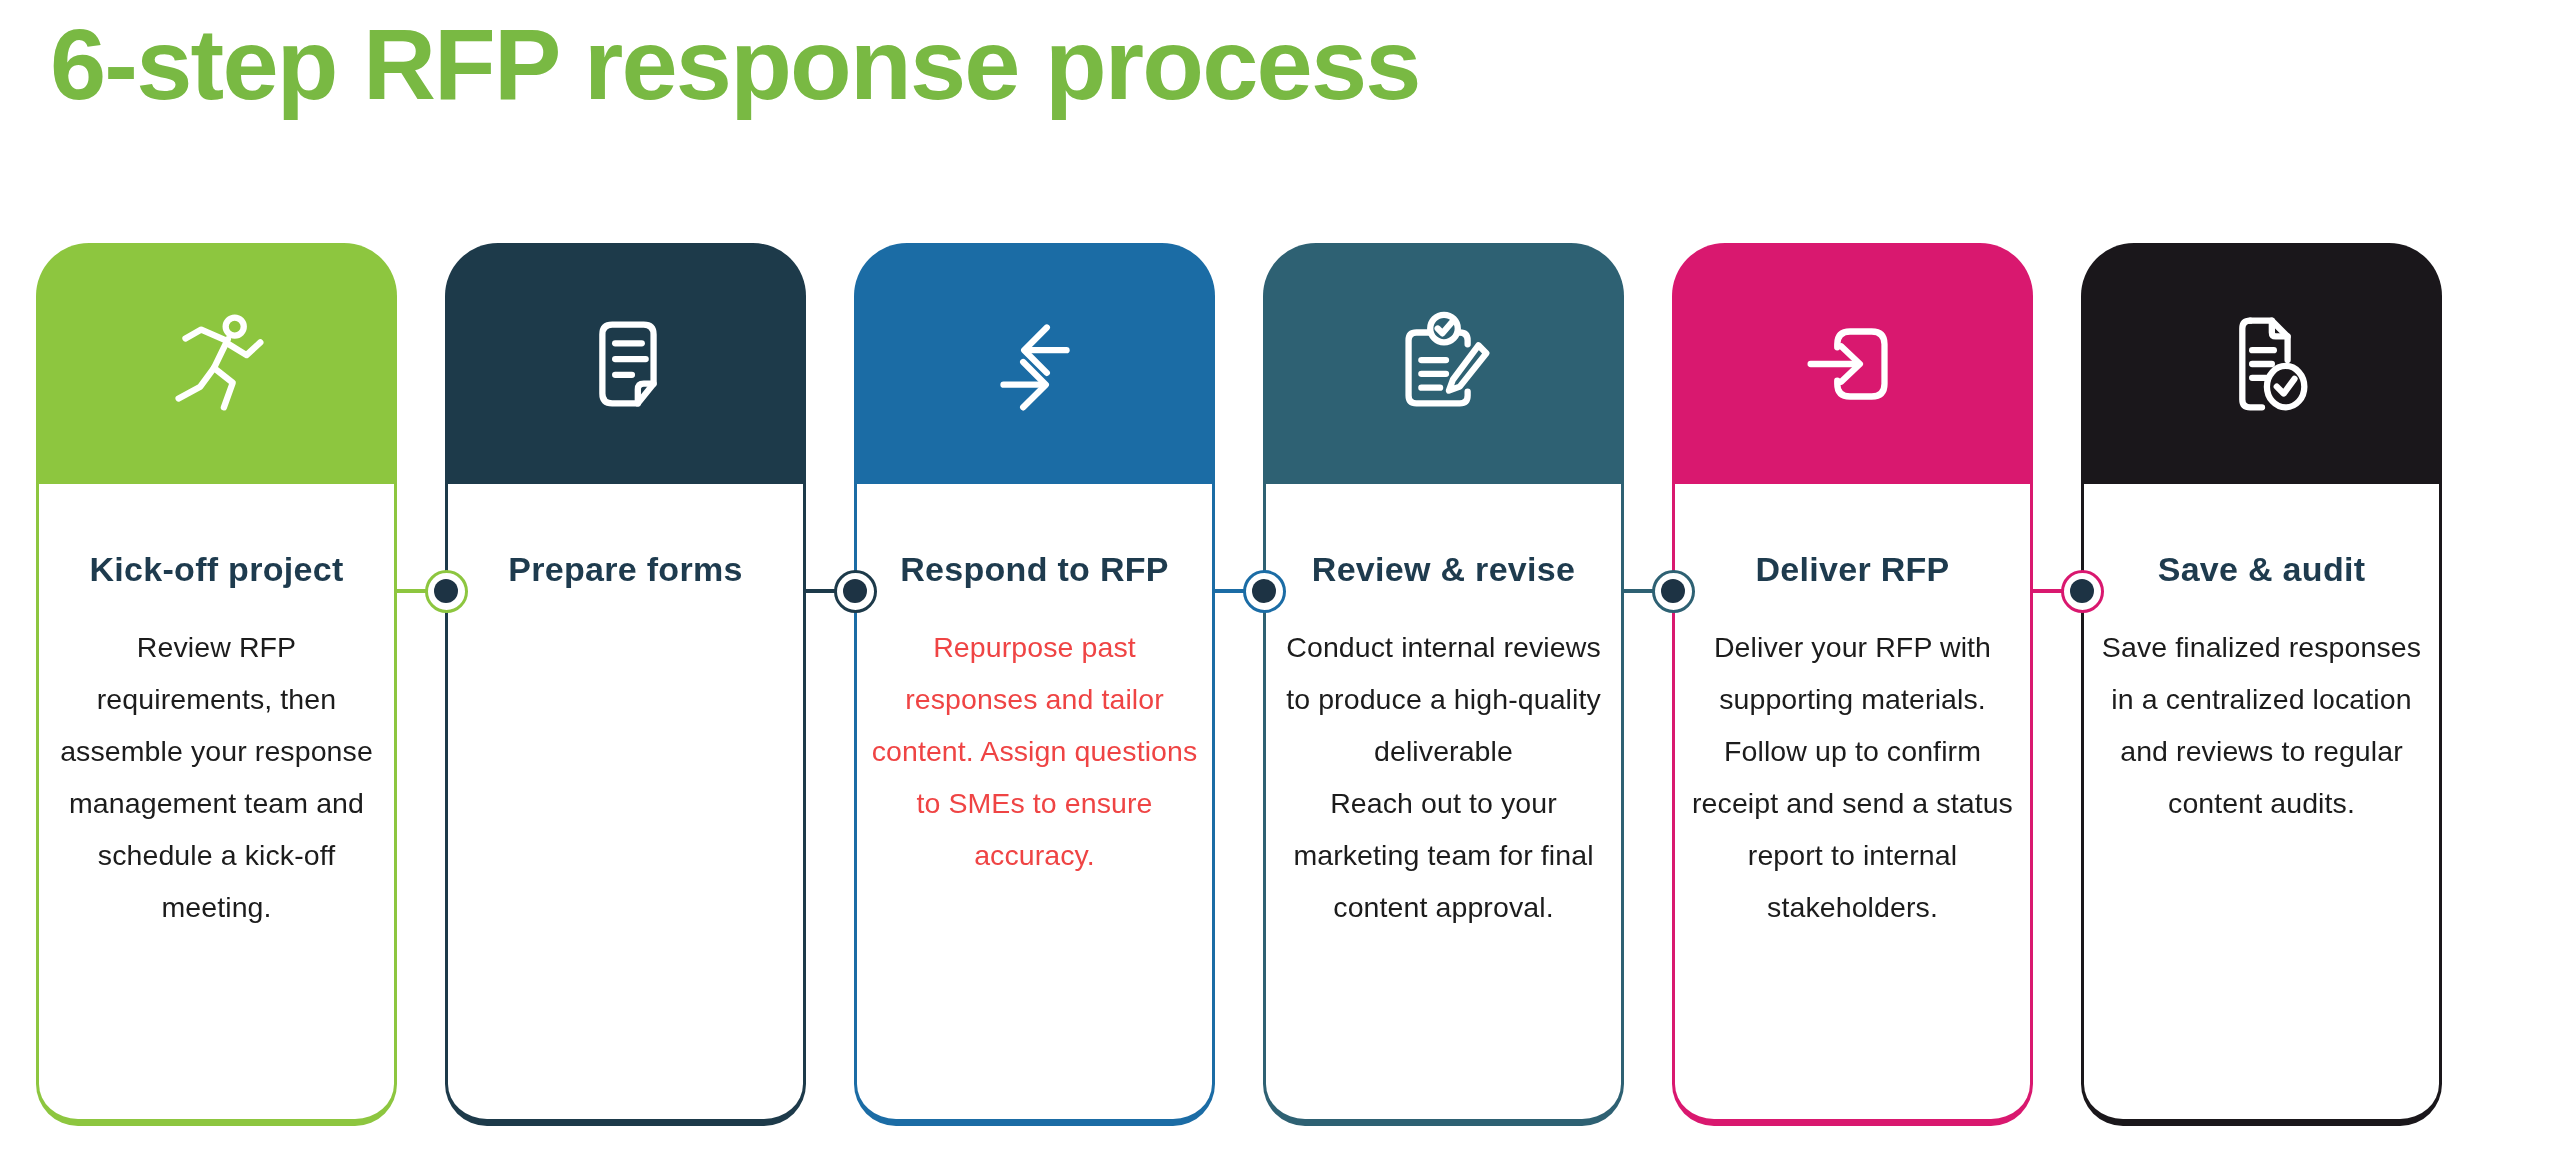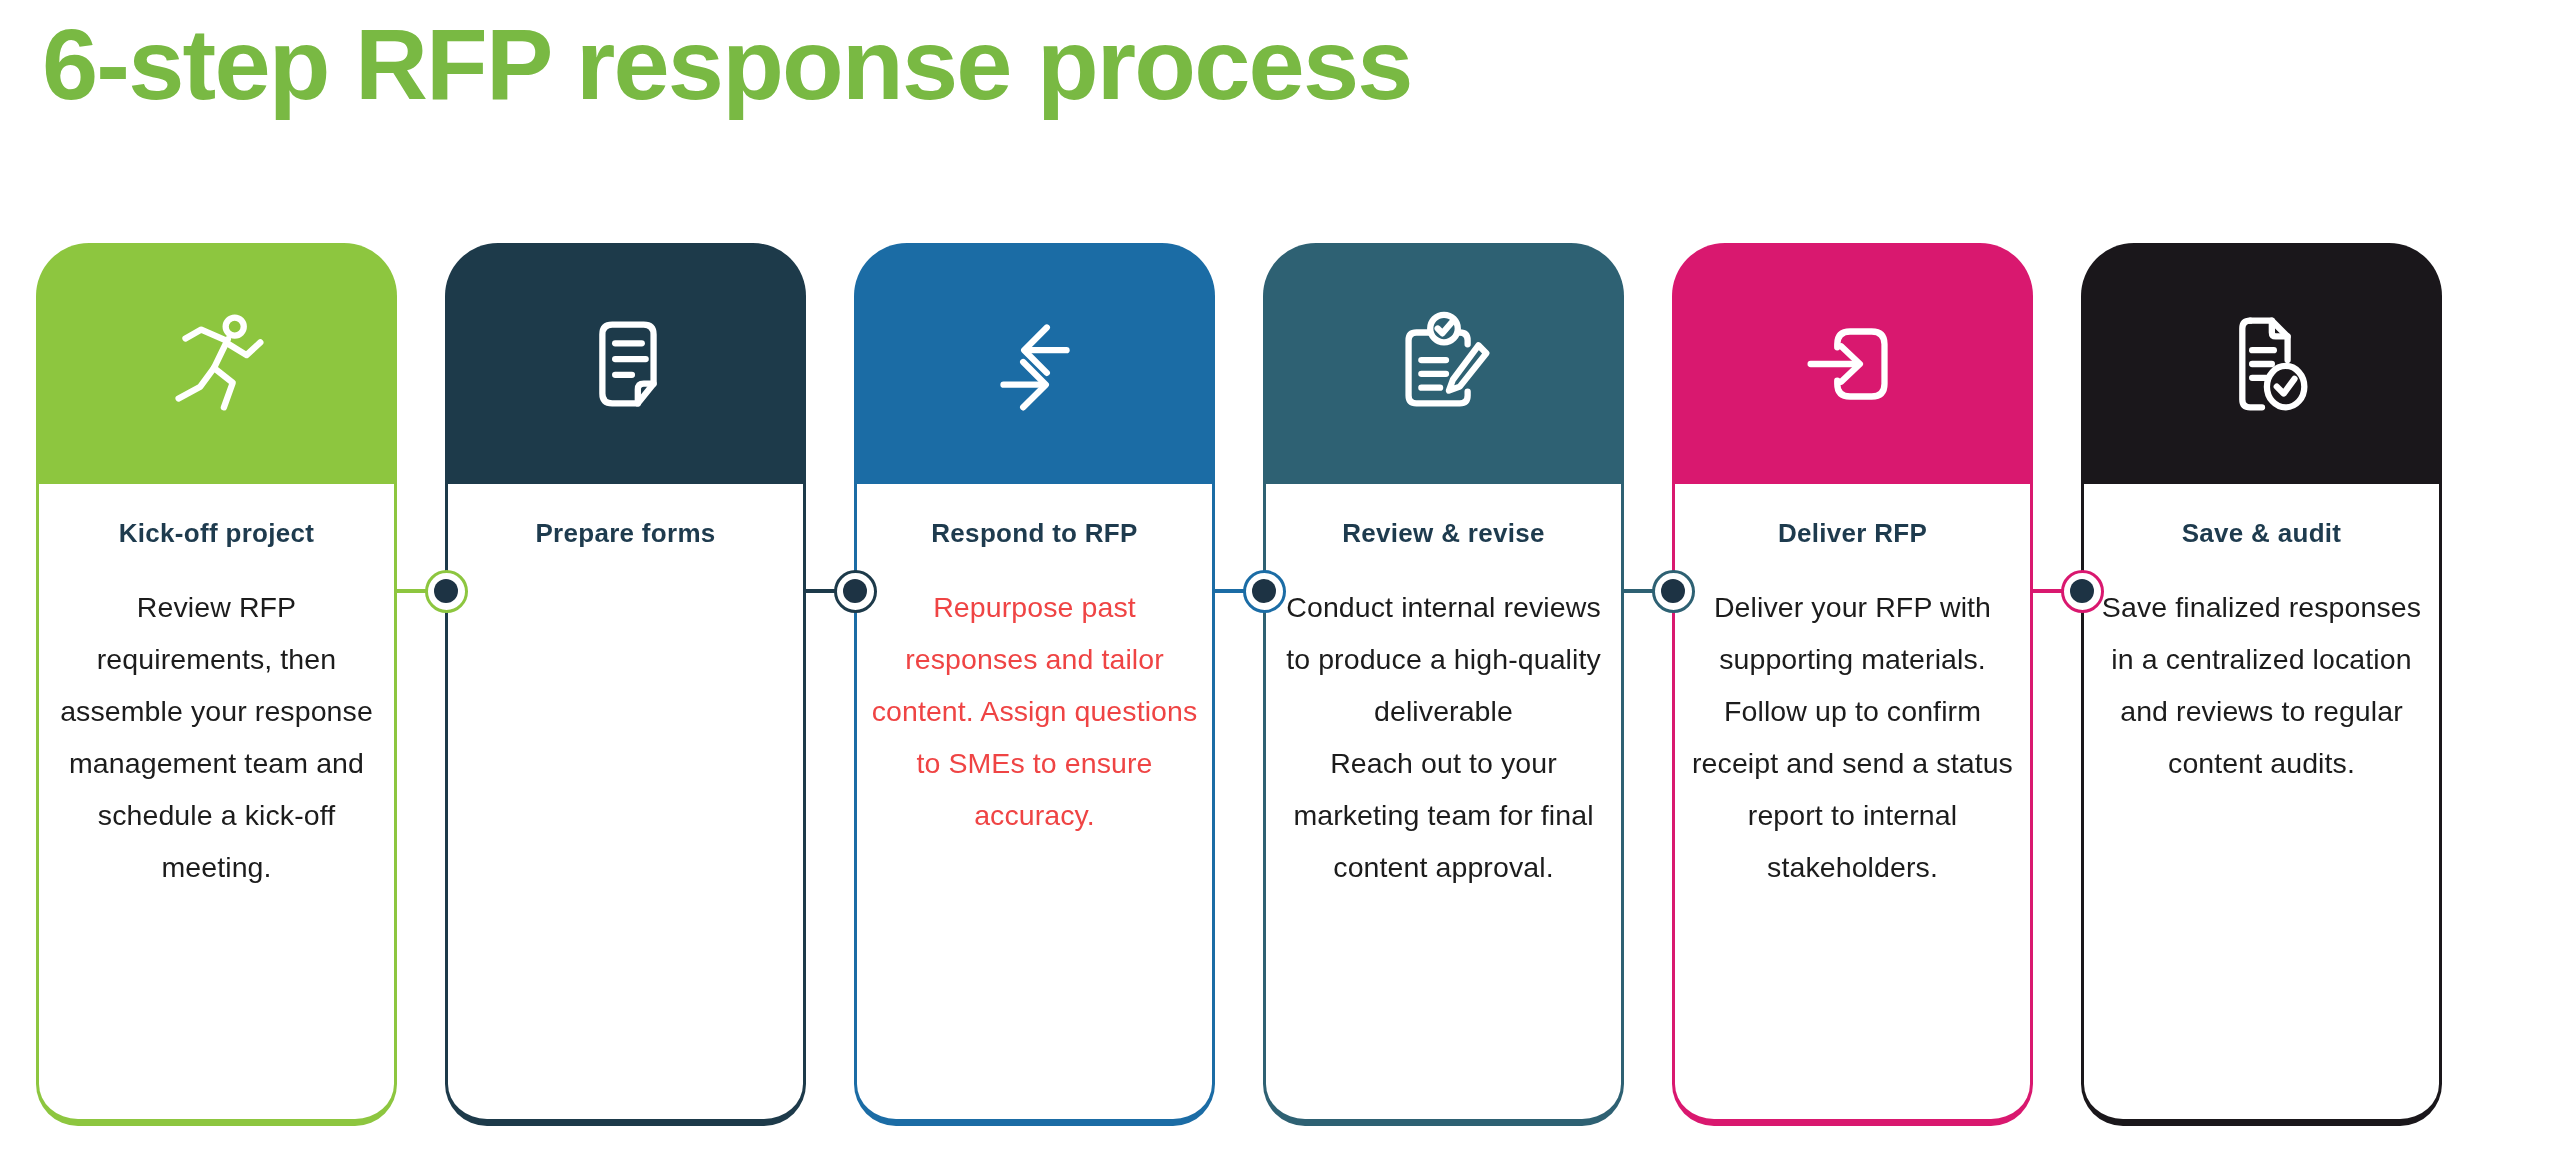--- a/index.html
+++ b/index.html
@@ -1,28 +1,28 @@
 <!DOCTYPE html>
 <html style="font-size:9.5px"><head>
 <meta charset="utf-8">
 <style>
   html,body{margin:0;padding:0;background:#ffffff;}
   #canvas{position:relative;width:2576px;height:1161px;background:#ffffff;overflow:hidden;
           font-family:"Liberation Sans",sans-serif;}
-  .page-title{position:absolute;left:42px;top:7.1px;font-size:101px;font-weight:bold;
+  .page-title{position:absolute;left:50px;top:7.1px;font-size:101px;font-weight:bold;
           letter-spacing:-1.8px;white-space:nowrap;}
   .cards{position:absolute;left:36px;top:243px;display:flex;gap:48px;}
   .card{position:relative;width:361px;height:883px;box-sizing:border-box;display:flex;
           flex-direction:column;}
   .card-header{height:241px;background:var(--c);border-radius:53px 53px 0 0;
           display:flex;align-items:center;justify-content:center;}
   .card-header svg{width:126px;height:126px;}
   .card-bodybox{flex:1;border:3px solid var(--c);border-top:none;border-bottom-width:7.1px;
           border-radius:0 0 42px 42px;text-align:center;padding:34px 14.3px 0;box-sizing:border-box;}
-  .card-title{font-size:26px;font-weight:bold;letter-spacing:0.3px;}
+  .card-title{font-size:34px;font-weight:bold;letter-spacing:0.3px;margin-top:32px;}
   .card-text{margin-top:32px;font-size:28.5px;line-height:52px;letter-spacing:0.1px;
           white-space:pre-line;}
   .connector{position:absolute;left:1.2px;top:348px;width:0;height:0;z-index:5;}
   .connector .elbow{position:absolute;left:-50px;top:-1.8px;width:33px;height:3.6px;
           background:var(--prev);}
   .connector .ring{position:absolute;left:-21.4px;top:-21.4px;width:43px;height:43px;
           border-radius:50%;border:3.6px solid var(--prev);background:#ffffff;box-sizing:border-box;}
   .connector .dotc{position:absolute;left:-12px;top:-12px;width:24px;height:24px;
           border-radius:50%;background:var(--dot);}
   .icon-stroke{fill:none;stroke:#ffffff;stroke-width:3.2;stroke-linecap:round;stroke-linejoin:round;}

